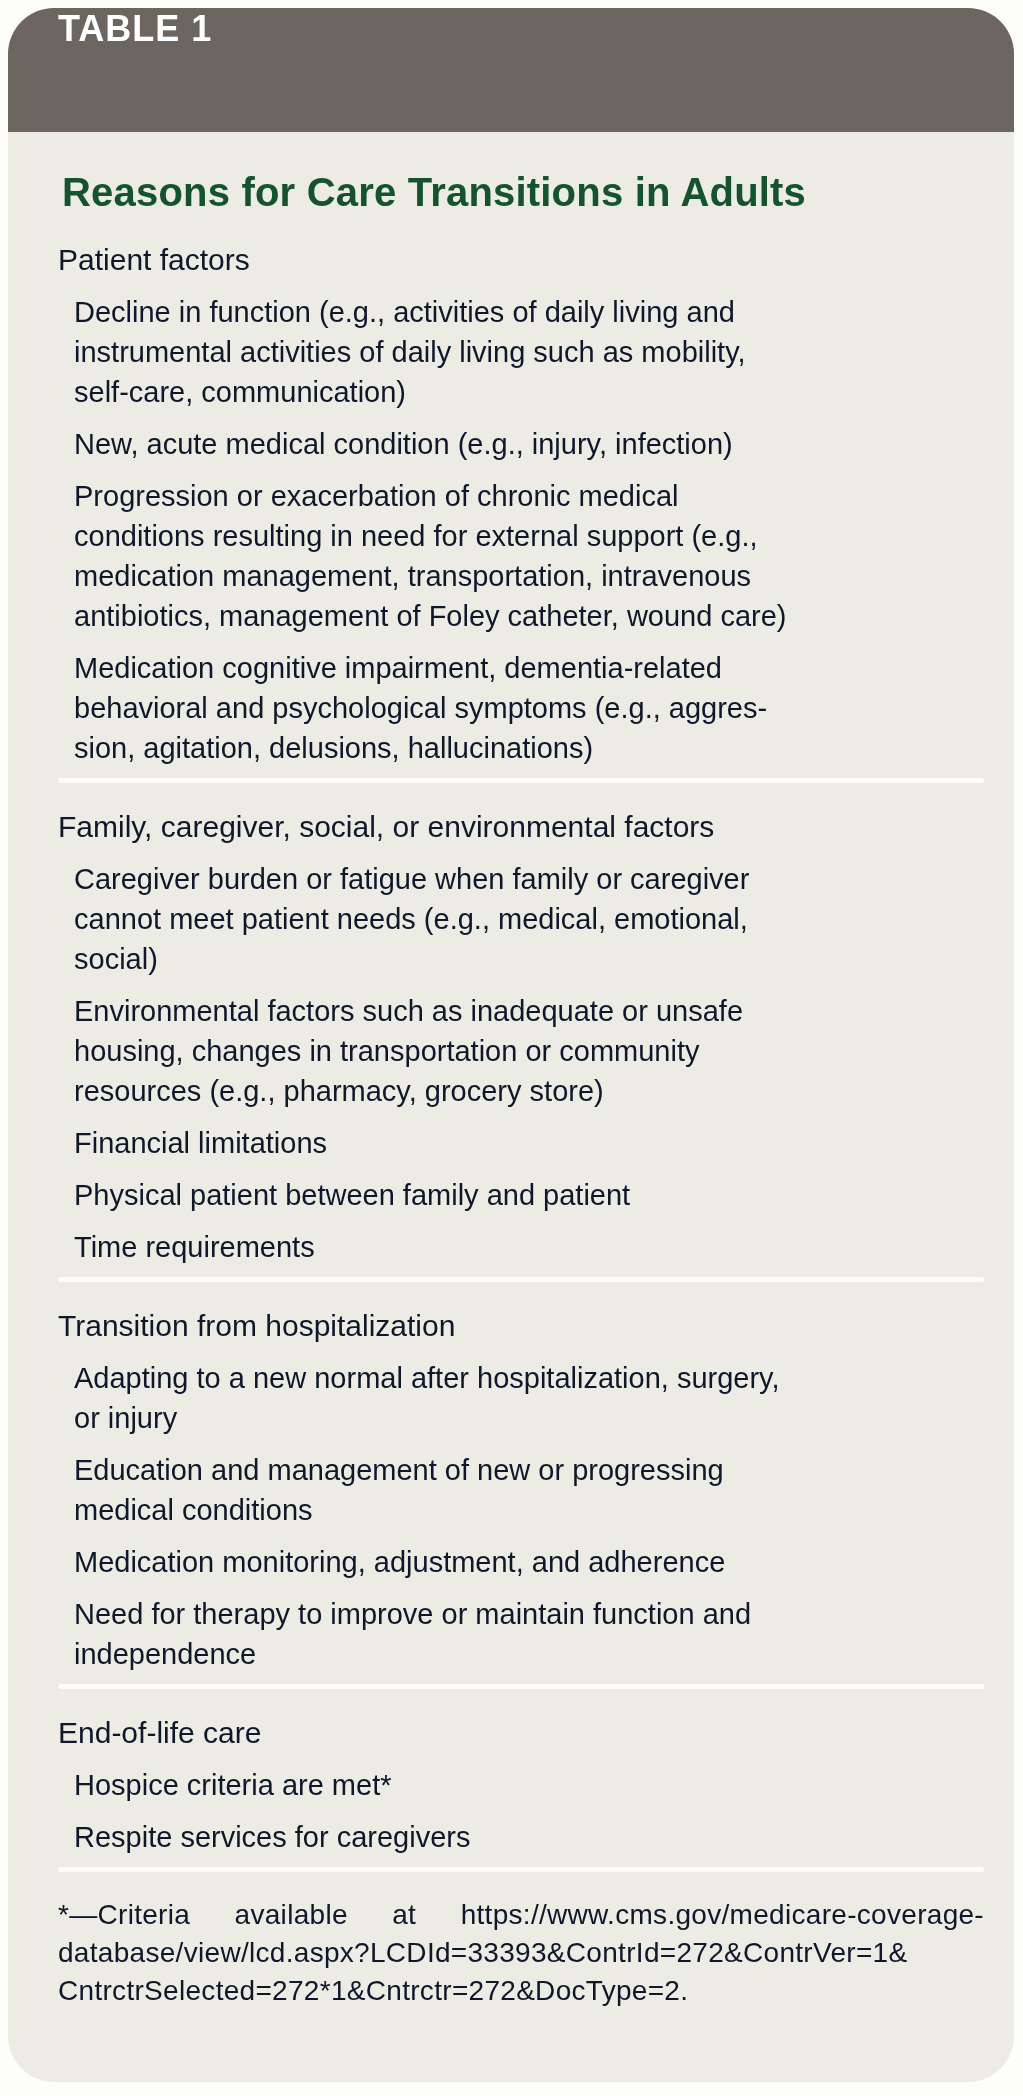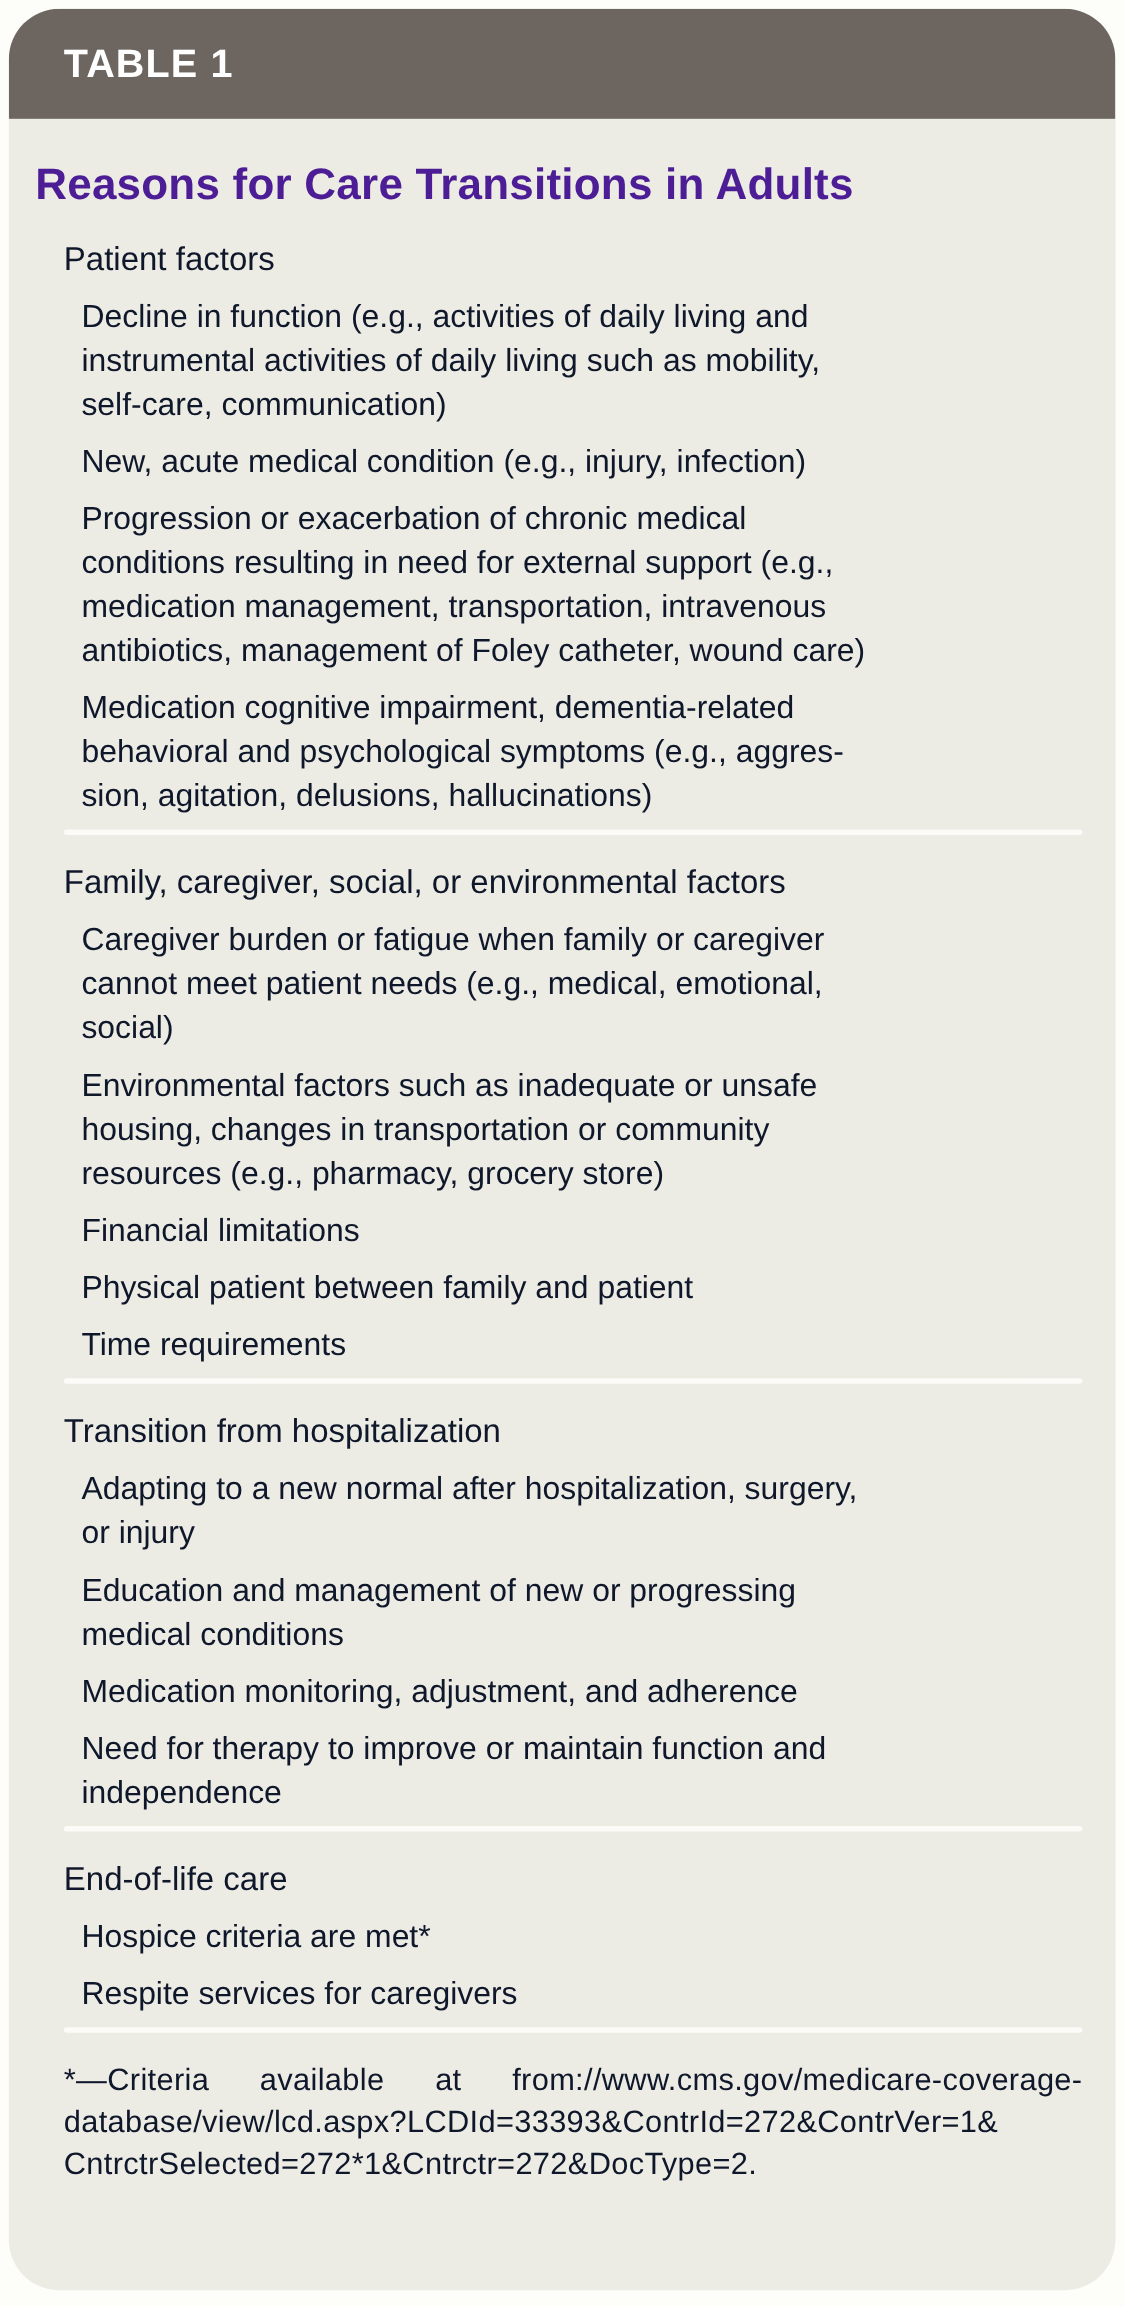--- a/index.html
+++ b/index.html
@@ -19,35 +19,34 @@
     position: absolute;
     left: 8px;
     top: 8px;
     width: 1006px;
     height: 2074px;
     background: #ecebe4;
     border-radius: 46px;
     overflow: hidden;
   }
   .card-header {
-    height: 100px;
+    height: 124px;
     background: #6d6660;
     display: flex;
-    align-items: center;
     padding-left: 50px;
   }
   .table-label {
     color: #ffffff;
     font-size: 36px;
     font-weight: bold;
     letter-spacing: 1px;
   }
   .table-title {
-    margin: 36px 30px 0 24px;
-    color: #4c1d95;
+    margin: 36px 30px 0 54px;
+    color: #14532d;
     font-size: 40px;
     font-weight: bold;
     line-height: 48px;
     letter-spacing: 0.2px;
   }
   .table-body {
     padding: 0 30px 0 50px;
     color: #0f172a;
   }
   .section-heading {
@@ -157,19 +156,19 @@
         <div class="section-divider"></div>
         <div class="section-heading">End-of-life care</div>
         <div class="table-item">
           <div class="item-line">Hospice criteria are met*</div>
         </div>
         <div class="table-item">
           <div class="item-line">Respite services for caregivers</div>
         </div>
         <div class="section-divider"></div>
         <div class="footnote">
-          <div class="fn-line">*—Criteria available at from://www.cms.gov/medicare-coverage-</div>
+          <div class="fn-line">*—Criteria available at https://www.cms.gov/medicare-coverage-</div>
           <div class="fn-line">database/view/lcd.aspx?LCDId=33393&amp;ContrId=272&amp;ContrVer=1&amp;</div>
           <div class="fn-line last">CntrctrSelected=272*1&amp;Cntrctr=272&amp;DocType=2.</div>
         </div>
       </div>
   </div>
 </div>
 
 </body></html>

